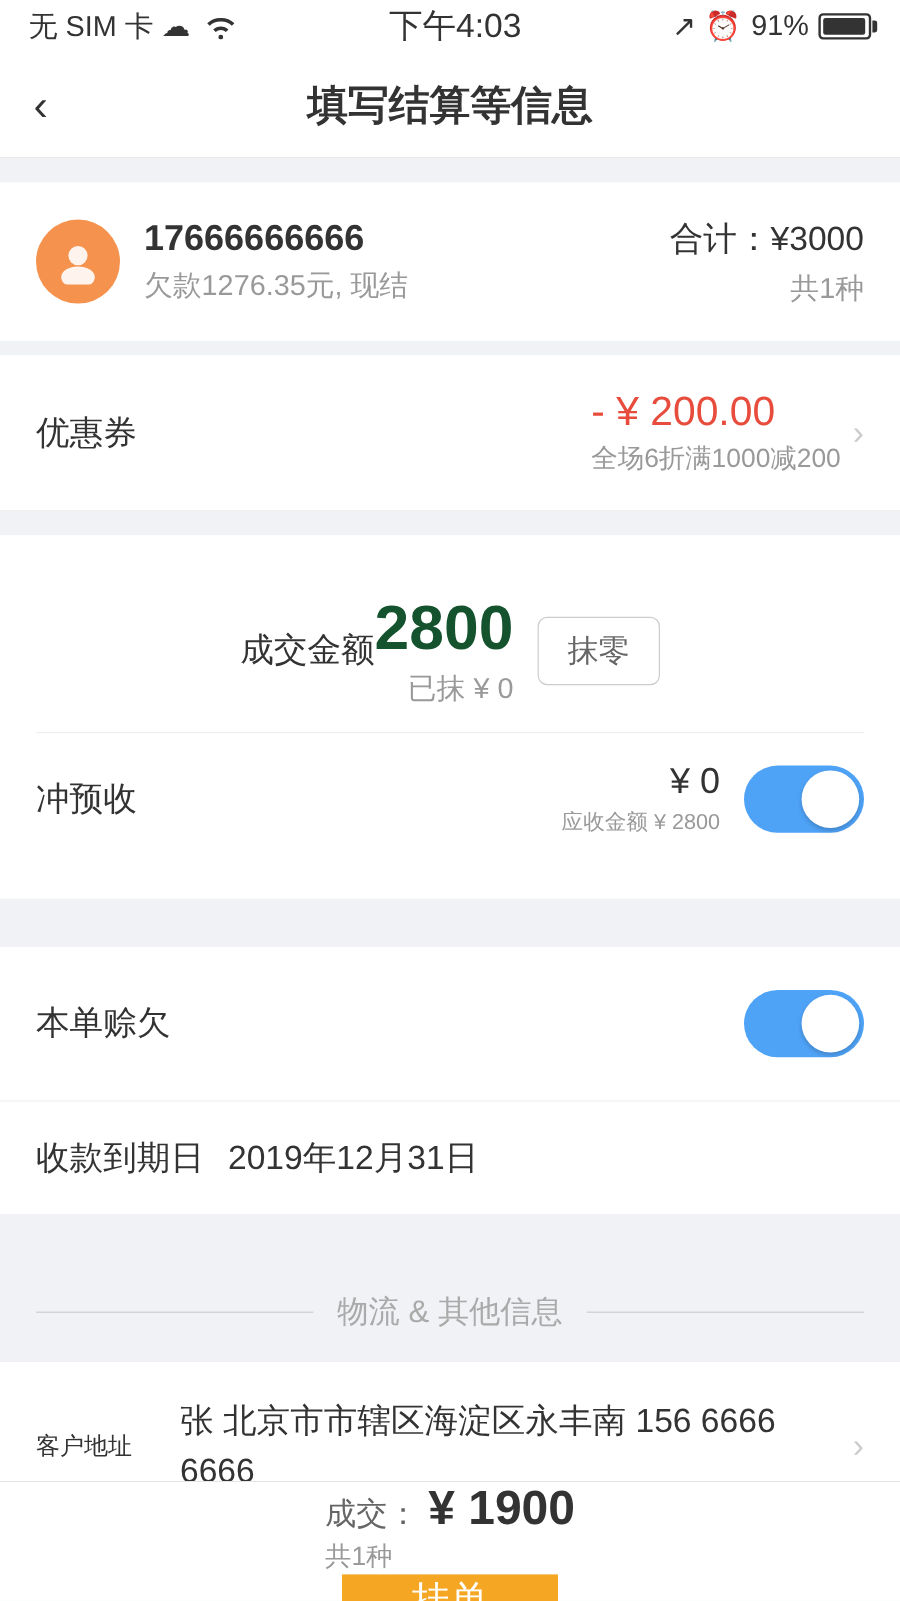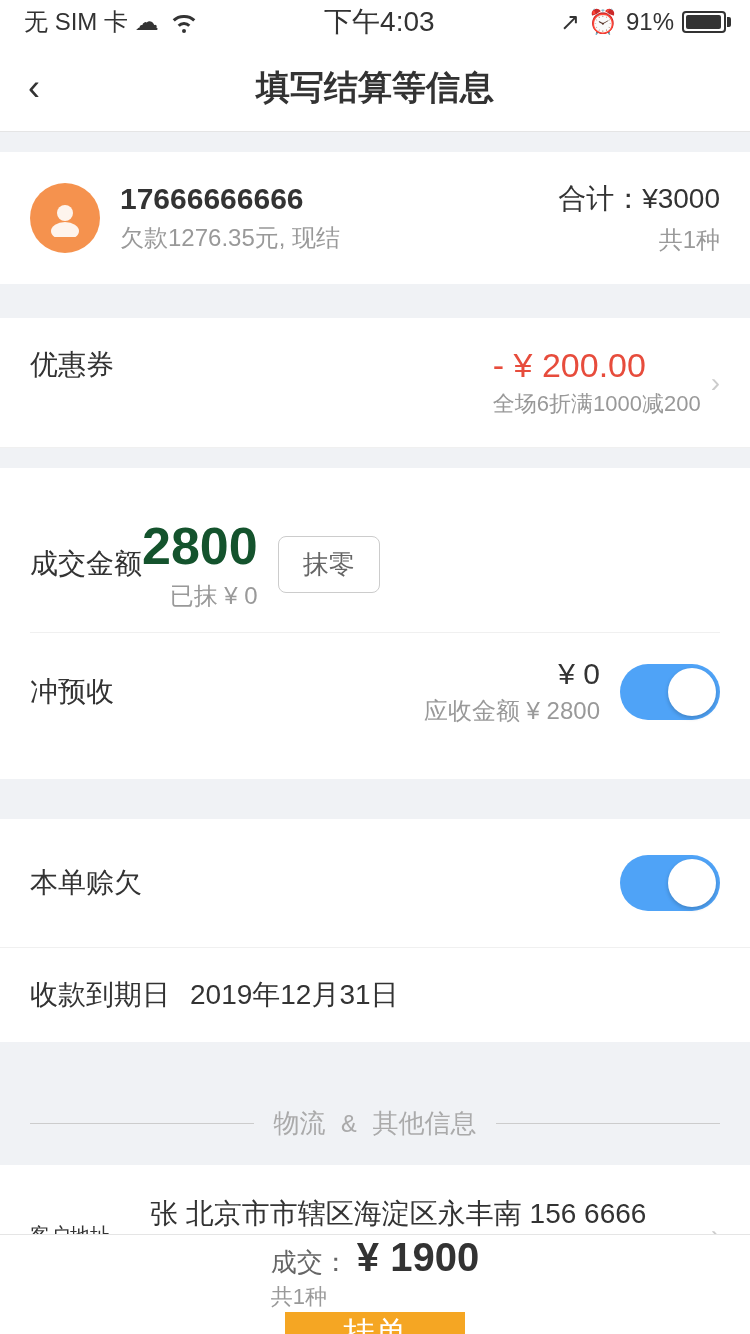--- a/index.html
+++ b/index.html
@@ -128,24 +128,24 @@
     }
     .customer-count {
       font-size: 24px;
       color: #999;
       margin-top: 6px;
     }
 
     
     .coupon-row {
       background: #fff;
-      margin-top: 34px;
+      margin-top: 12px;
       padding: 28px 30px;
       display: flex;
-      align-items: flex-start;
+      align-items: center;
       justify-content: space-between;
       border-bottom: 1px solid #f0f0f0;
     }
     .coupon-label {
       font-size: 28px;
       color: #333;
     }
     .coupon-right {
       display: flex;
       align-items: center;
@@ -175,21 +175,21 @@
 
     
     .amount-section {
       background: #fff;
       margin-top: 0;
       padding: 28px 30px;
     }
     .amount-row {
       display: flex;
       align-items: center;
-      justify-content: flex-start;
+      justify-content: center;
       padding: 20px 0;
     }
     .amount-label {
       font-size: 28px;
       color: #333;
     }
     .amount-right {
       display: flex;
       align-items: center;
       gap: 20px;
@@ -235,21 +235,21 @@
       gap: 20px;
     }
     .prepay-amount-block {
       text-align: right;
     }
     .prepay-value {
       font-size: 30px;
       color: #333;
     }
     .prepay-sub {
-      font-size: 24px;
+      font-size: 18px;
       color: #999;
       margin-top: 4px;
     }
 
     
     .toggle {
       width: 100px;
       height: 56px;
       background: #4fa3f7;
       border-radius: 28px;
@@ -307,21 +307,20 @@
 
     
     .logistics-section {
       background: #f0f2f5;
       margin-top: 20px;
       padding: 24px 30px;
       display: flex;
       align-items: center;
       justify-content: center;
       gap: 20px;
-      font-family: Liberation Mono, monospace;
     }
     .logistics-line {
       flex: 1;
       height: 1px;
       background: #ccc;
     }
     .logistics-label {
       font-size: 26px;
       color: #aaa;
     }

